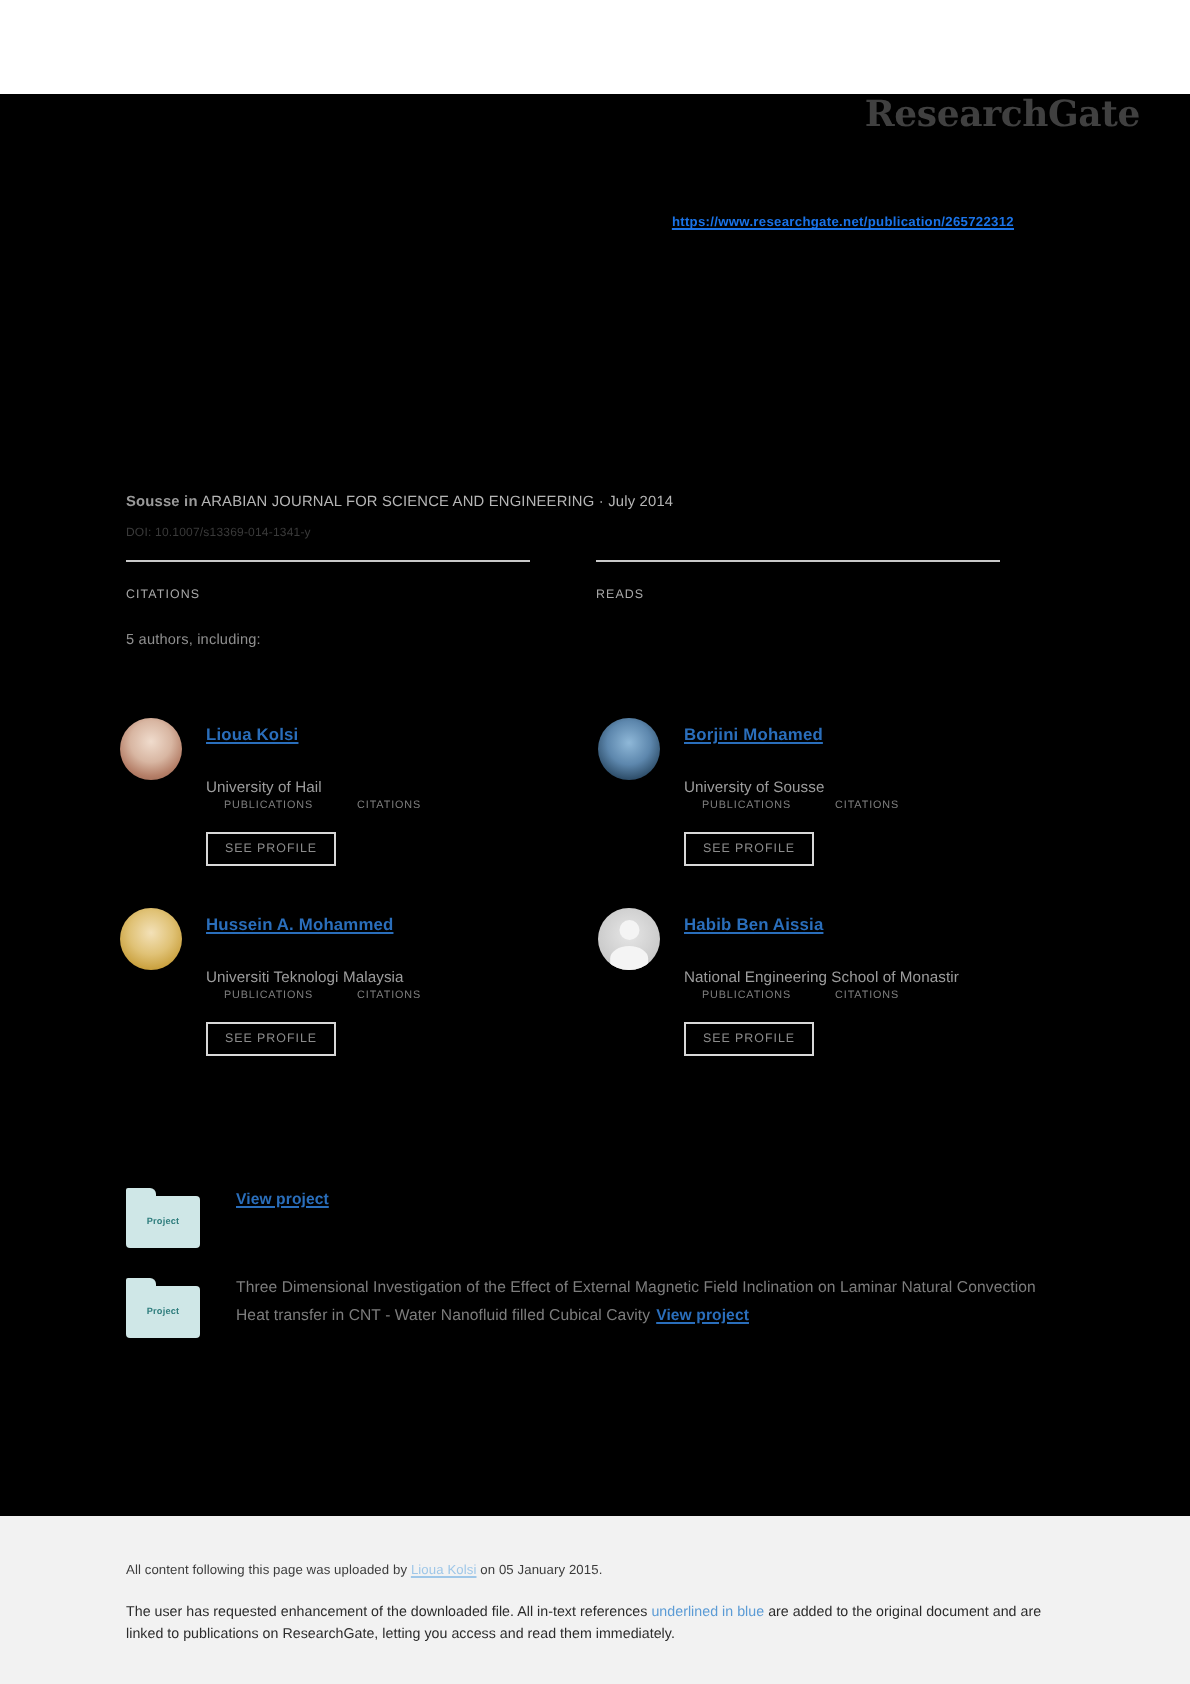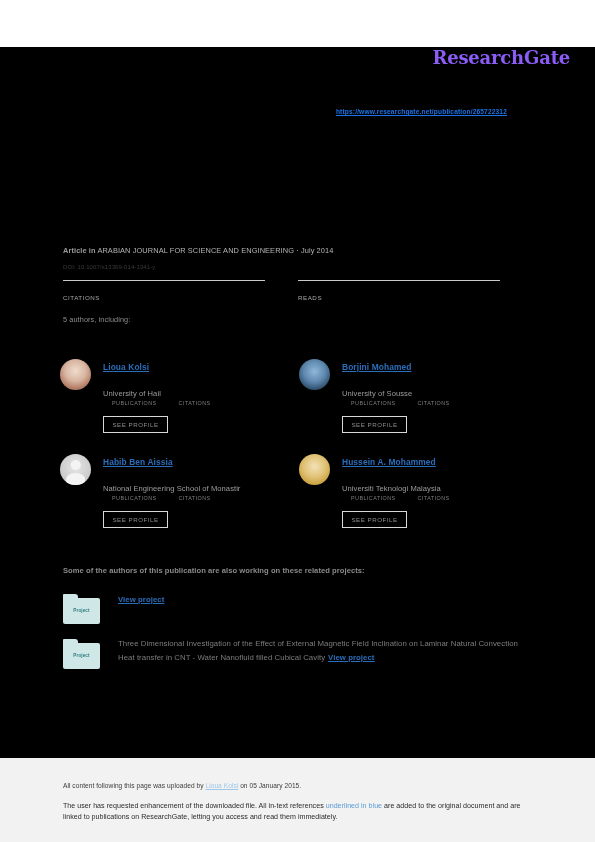--- a/index.html
+++ b/index.html
@@ -45,21 +45,21 @@
 
   
   .brand {
     position: absolute;
     right: 25px;
     top: 47px;
     font-family: "DejaVu Serif", serif;
     font-weight: bold;
     font-size: 18px;
     letter-spacing: -0.2px;
-    color: #8b5cf6;
+    color: #404040;
     white-space: nowrap;
     margin-left: 44px;
   }
 
   
   .source-url {
     position: absolute;
     right: 88px;
     top: 108px;
     font-size: 6.6px;
@@ -353,21 +353,21 @@
   <div class="dark-body"></div>
   <div class="footer-band"></div>
 
   <div class="brand">ResearchGate</div>
 
   <a class="source-url" href="#">https://www.researchgate.net/publication/265722312</a>
 
   <div class="title-slot"></div>
 
   <div class="article-meta">
-    <span class="kind">Article</span>
+    <span class="kind">Sousse</span>
     <span class="inword">in</span>
     <span class="venue">ARABIAN JOURNAL FOR SCIENCE AND ENGINEERING · July 2014</span>
   </div>
 
   <div class="doi-line">DOI: 10.1007/s13369-014-1341-y</div>
 
   <div class="metrics">
     <div class="metric-col">
       <div class="metric-rule"></div>
       <div class="metric-value"></div>
@@ -402,20 +402,39 @@
       </div>
       <div class="see-profile">SEE PROFILE</div>
     </div>
 
     <div class="author-card">
       <div class="avatar a2">
           <div class="face"></div>
         </div>
       <a class="author-name" href="#">Borjini Mohamed</a>
       <div class="author-affil">University of Sousse</div>
+      <div class="author-stats">
+        <div class="stat">
+          <div class="stat-num"></div>
+          <div class="stat-label">PUBLICATIONS</div>
+        </div>
+        <div class="stat">
+          <div class="stat-num"></div>
+          <div class="stat-label">CITATIONS</div>
+        </div>
+      </div>
+      <div class="see-profile">SEE PROFILE</div>
+    </div>
+
+    <div class="author-card">
+      <div class="avatar a3">
+          <div class="face"></div>
+        </div>
+      <a class="author-name" href="#">Hussein A. Mohammed</a>
+      <div class="author-affil">Universiti Teknologi Malaysia</div>
       <div class="author-stats">
         <div class="stat">
           <div class="stat-num"></div>
           <div class="stat-label">PUBLICATIONS</div>
         </div>
         <div class="stat">
           <div class="stat-num"></div>
           <div class="stat-label">CITATIONS</div>
         </div>
       </div>
@@ -436,42 +455,22 @@
           <div class="stat-label">PUBLICATIONS</div>
         </div>
         <div class="stat">
           <div class="stat-num"></div>
           <div class="stat-label">CITATIONS</div>
         </div>
       </div>
       <div class="see-profile">SEE PROFILE</div>
     </div>
 
-    <div class="author-card">
-      <div class="avatar a3">
-          <div class="face"></div>
-        </div>
-      <a class="author-name" href="#">Hussein A. Mohammed</a>
-      <div class="author-affil">Universiti Teknologi Malaysia</div>
-      <div class="author-stats">
-        <div class="stat">
-          <div class="stat-num"></div>
-          <div class="stat-label">PUBLICATIONS</div>
-        </div>
-        <div class="stat">
-          <div class="stat-num"></div>
-          <div class="stat-label">CITATIONS</div>
-        </div>
-      </div>
-      <div class="see-profile">SEE PROFILE</div>
-    </div>
-
-  </div>
-
-  <div class="projects-head">Some of the authors of this publication are also working on these related projects:</div>
+  </div>
+
 
   <div class="project-row p1">
     <div class="folder">
       <div class="tab"></div>
       <div class="body"></div>
       <div class="label">Project</div>
     </div>
     <div class="project-text">
       <a class="view-project block" href="#">View project</a>
     </div>

